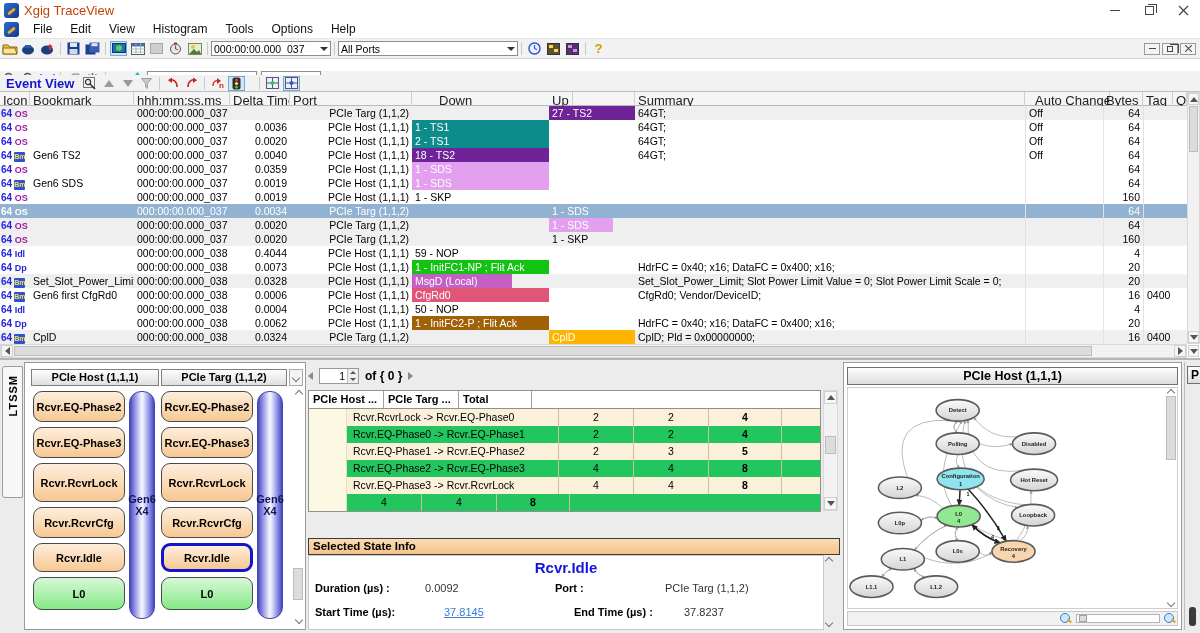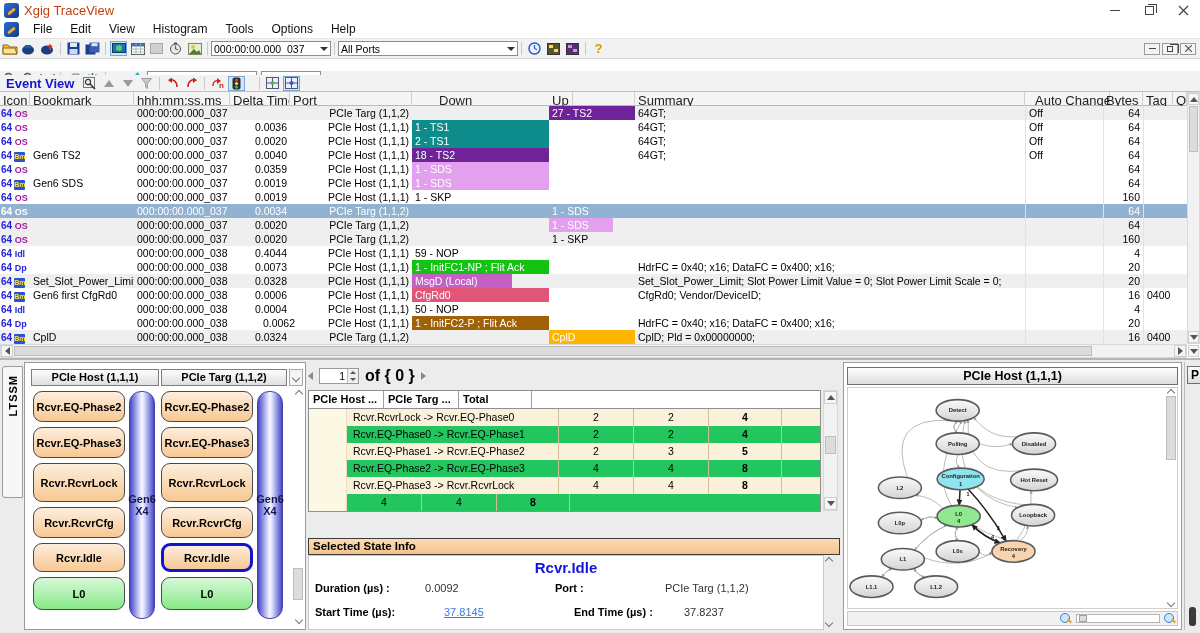--- a/index.html
+++ b/index.html
@@ -78,21 +78,21 @@
   .gen-bar { position:absolute; top:28px; width:26px; border-radius:12px; border:1px solid #4444aa;
              background:linear-gradient(90deg,#4747c8,#eef0ff 46%,#eef0ff 54%,#4747c8); display:flex; flex-direction:column; align-items:center; justify-content:center; font-weight:bold; font-size:11px; color:#15155e; }
 
   .mid-panel { left:308px; top:362px; width:532px; height:268px; }
   .nav-row { position:absolute; left:0; top:4px; height:20px; display:flex; align-items:center; }
   .spin { width:40px; height:16px; border:1px solid #9a9a9a; background:#fff; display:flex; align-items:center; }
   .spin .val { flex:1; text-align:right; padding-right:2px; font-size:10.5px; }
   .spin .btns { width:11px; height:100%; border-left:1px solid #bbb; display:flex; flex-direction:column; align-items:center; justify-content:space-around; background:#eee; }
   .spin .btns .arr.up { border-bottom-width:3px; border-left-width:3px; border-right-width:3px; }
   .spin .btns .arr.dn { border-top-width:3px; border-left-width:3px; border-right-width:3px; }
-  .of-label { font-weight:bold; font-size:16px; margin:0 6px; }
+  .of-label { font-weight:bold; font-size:12px; margin:0 6px; }
   .tr-table { position:absolute; left:0; top:28px; width:513px; border:1px solid #8f8f8f; background:#fff; }
   .tr-headrow { display:flex; height:18px; border-bottom:1px solid #8f8f8f; background:#fff; font-weight:bold; font-size:11px; }
   .tr-hc { padding:2px 0 0 4px; border-right:1px solid #9f9f9f; overflow:hidden; white-space:nowrap; }
   .tr-row { display:flex; height:17px; font-size:10.5px; }
   .tr-row .ind { width:38px; background:#fdf8e3; border-right:1px solid #e8dcba; }
   .tr-row .name { flex:0 0 212px; padding:2px 0 0 6px; border-right:1px solid #cdbf96; white-space:nowrap; overflow:hidden;}
   .tr-row .numc { flex:0 0 75px; text-align:center; padding-top:2px; border-right:1px solid #cdbf96; }
   .tr-row .tot { flex:0 0 73px; text-align:center; padding-top:2px; font-weight:bold; border-right:1px solid #cdbf96;}
   .tr-row.a { background:#fbf0d9; }
   .tr-row.b { background:#22c55e; }
@@ -617,21 +617,21 @@
         <div class="ec" style="left: 549px; width: 86px;"></div>
         <div class="ec" style="left: 635px; width: 390px;"></div>
         <div class="ec brd-l" style="left: 1025px; width: 78px;"></div>
         <div class="ec r brd-l" style="left: 1103px; width: 40px;">4</div>
         <div class="ec brd-l" style="left: 1143px; width: 30px;"></div>
       </div>
       <div class="erow" style="top: 210px;">
         <div class="ec" style="left: 0px; width: 30px; padding: 0px 1px;"><span class="num64">64</span><span class="sub" style="color: rgb(36, 36, 223);"> Dp</span></div>
         <div class="ec" style="left: 30px; width: 104px;"></div>
         <div class="ec r" style="left: 134px; width: 96px;">000:00:00.000_038</div>
-        <div class="ec r" style="left: 238px; width: 60px;">0.0062</div>
+        <div class="ec r" style="left: 230px; width: 60px;">0.0062</div>
         <div class="ec r" style="left: 290px; width: 122px;">PCIe Host (1,1,1)</div>
         <div class="ec" style="left: 412px; width: 137px;"></div>
         <div class="chip" style="left: 412px; width: 137px; background: #a16207;">1 - InitFC2-P ; Flit Ack</div>
         <div class="ec" style="left: 549px; width: 86px;"></div>
         <div class="ec" style="left: 635px; width: 390px;">HdrFC = 0x40; x16; DataFC = 0x400; x16;</div>
         <div class="ec brd-l" style="left: 1025px; width: 78px;"></div>
         <div class="ec r brd-l" style="left: 1103px; width: 40px;">20</div>
         <div class="ec brd-l" style="left: 1143px; width: 30px;"></div>
       </div>
       <div class="erow shade" style="top: 224px;">

